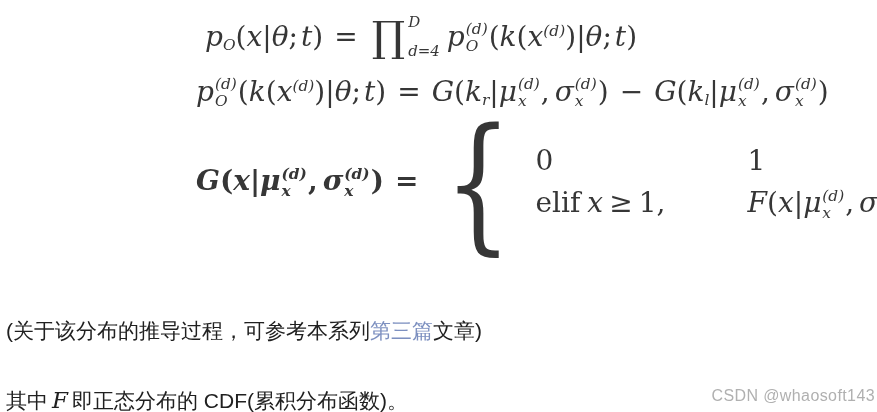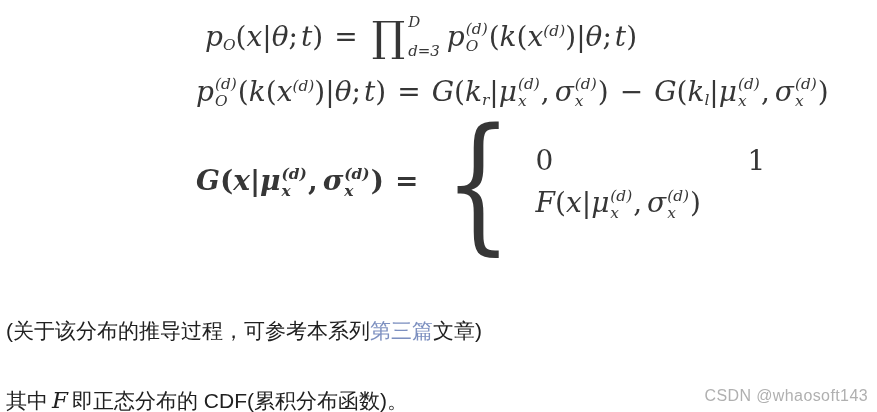--- a/index.html
+++ b/index.html
@@ -58,42 +58,43 @@
     font-size:21px;color:#202020;
     line-height:30px;white-space:nowrap;
   }
   .p1{top:295px;}
   .p2{top:364px;}
   .link{color:#7d90c0;text-decoration:none;cursor:pointer;}
   .f-var{font-family:"DejaVu Serif",serif;font-style:italic;font-size:23px;padding:0 4px;}
 
   
   .watermark{
-    position:absolute;right:9px;top:387px;
+    position:absolute;right:2px;top:387px;
     font-size:16px;color:#b0b0b0;letter-spacing:0.4px;
   }
 </style>
 </head>
 <body>
 
 <div class="eq-block">
   <div class="eq line1"><span class="mi">p</span><span class="mdn">O</span><span class="mn">(</span><span class="mi">x</span><span class="mn">|</span><span class="mi">θ</span><span class="mn">;</span><span class="msp" style="width: 3px;"></span><span class="mi">t</span><span class="mn">)</span><span class="mn mo">=</span><span class="mprod">
         <span class="mprod-sym">∏</span>
         <span class="mprod-lims">
           <span class="mprod-top">D</span>
-          <span class="mprod-bot">d=3</span>
+          <span class="mprod-bot">d=4</span>
         </span>
       </span><span class="msp" style="width: 4px;"></span><span class="mi">p</span><span class="mss"><span class="mss-sup">(d)</span><span class="mss-sub">O</span></span><span class="mn">(</span><span class="mi">k</span><span class="mn">(</span><span class="mi">x</span><span class="mup">(d)</span><span class="mn">)</span><span class="mn">|</span><span class="mi">θ</span><span class="mn">;</span><span class="msp" style="width: 3px;"></span><span class="mi">t</span><span class="mn">)</span></div>
   <div class="eq line2"><span class="mi">p</span><span class="mss"><span class="mss-sup">(d)</span><span class="mss-sub">O</span></span><span class="mn">(</span><span class="mi">k</span><span class="mn">(</span><span class="mi">x</span><span class="mup">(d)</span><span class="mn">)</span><span class="mn">|</span><span class="mi">θ</span><span class="mn">;</span><span class="msp" style="width: 3px;"></span><span class="mi">t</span><span class="mn">)</span><span class="mn mo">=</span><span class="mi">G</span><span class="mn">(</span><span class="mi">k</span><span class="mdn">r</span><span class="mn">|</span><span class="mi">μ</span><span class="mss"><span class="mss-sup">(d)</span><span class="mss-sub">x</span></span><span class="mn">,</span><span class="msp" style="width: 5px;"></span><span class="mi">σ</span><span class="mss"><span class="mss-sup">(d)</span><span class="mss-sub">x</span></span><span class="mn">)</span><span class="mn mo">−</span><span class="mi">G</span><span class="mn">(</span><span class="mi">k</span><span class="mdn">l</span><span class="mn">|</span><span class="mi">μ</span><span class="mss"><span class="mss-sup">(d)</span><span class="mss-sub">x</span></span><span class="mn">,</span><span class="msp" style="width: 5px;"></span><span class="mi">σ</span><span class="mss"><span class="mss-sup">(d)</span><span class="mss-sub">x</span></span><span class="mn">)</span></div>
   <div class="eq line3">
     <span class="lhs"><span class="mi">G</span><span class="mn">(</span><span class="mi">x</span><span class="mn">|</span><span class="mi">μ</span><span class="mss"><span class="mss-sup">(d)</span><span class="mss-sub">x</span></span><span class="mn">,</span><span class="msp" style="width: 5px;"></span><span class="mi">σ</span><span class="mss"><span class="mss-sup">(d)</span><span class="mss-sub">x</span></span><span class="mn">)</span><span class="mn mo">=</span></span>
     <span class="brace">{</span>
     <span class="case-grid" id="caseGrid">
         <span class="case-value"><span class="mn">0</span></span>
         <span class="case-value"><span class="mn">1</span></span>
+        <span class="case-cond"><span class="mn">elif</span><span class="msp" style="width: 7px;"></span><span class="mi">x</span><span class="msp" style="width: 6px;"></span><span class="mn">≥</span><span class="msp" style="width: 6px;"></span><span class="mn">1,</span></span>
         <span class="case-value"><span class="mi">F</span><span class="mn">(</span><span class="mi">x</span><span class="mn">|</span><span class="mi">μ</span><span class="mss"><span class="mss-sup">(d)</span><span class="mss-sub">x</span></span><span class="mn">,</span><span class="msp" style="width: 5px;"></span><span class="mi">σ</span><span class="mss"><span class="mss-sup">(d)</span><span class="mss-sub">x</span></span><span class="mn">)</span></span>
       </span>
   </div>
 </div>
 
 <p class="para p1"><span>(关于该分布的推导过程，可参考本系列</span><a href="#" class="link">第三篇</a><span>文章)</span></p>
 
 <p class="para p2"><span>其中</span><span class="f-var">F</span><span>即正态分布的 CDF(累积分布函数)。</span></p>
 
 <div class="watermark">CSDN @whaosoft143</div>

